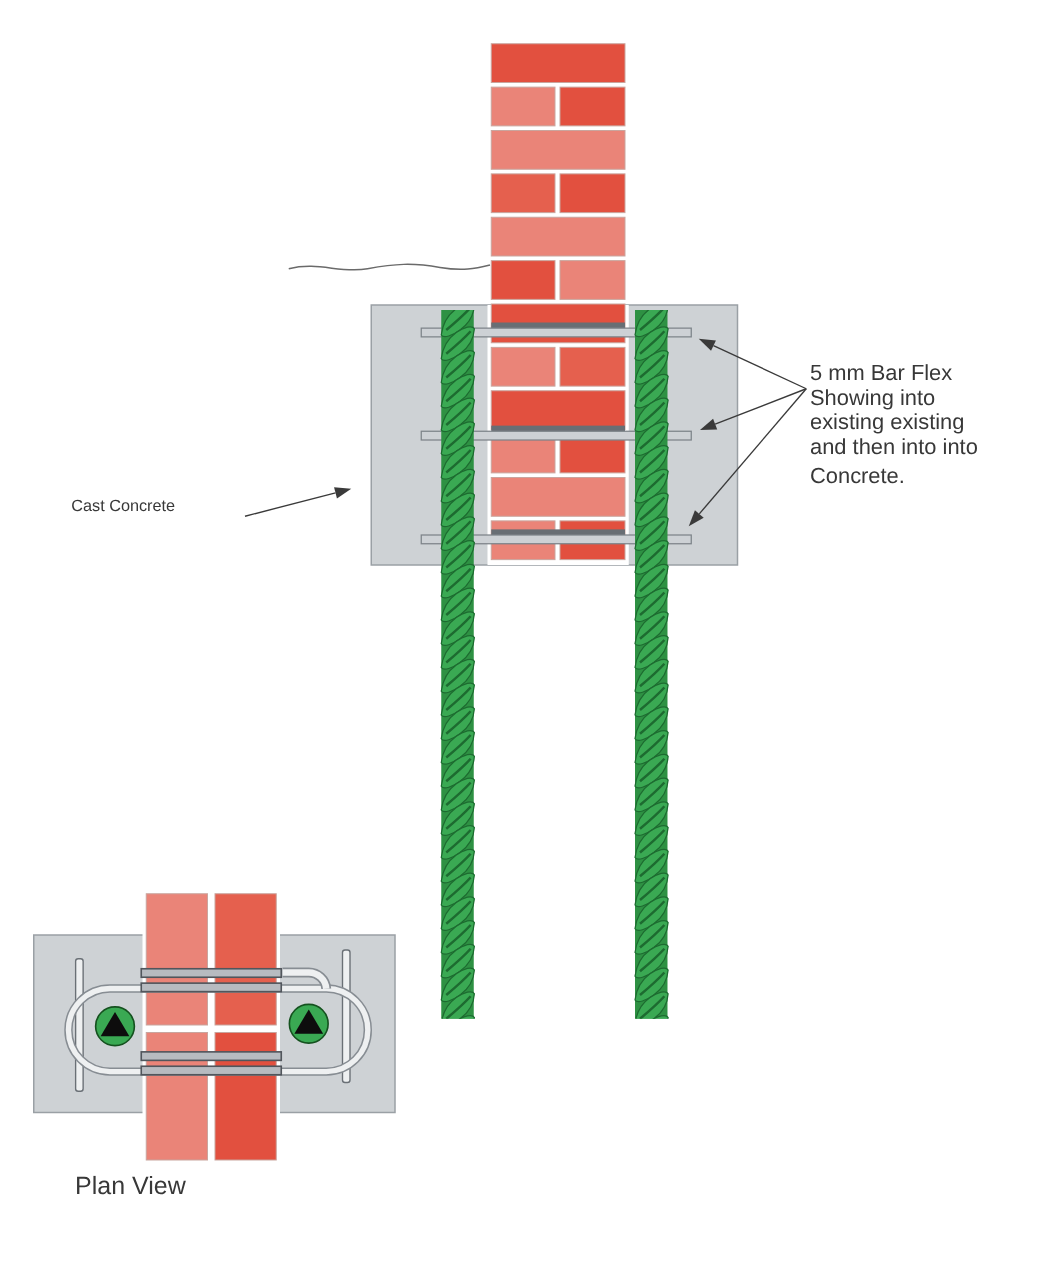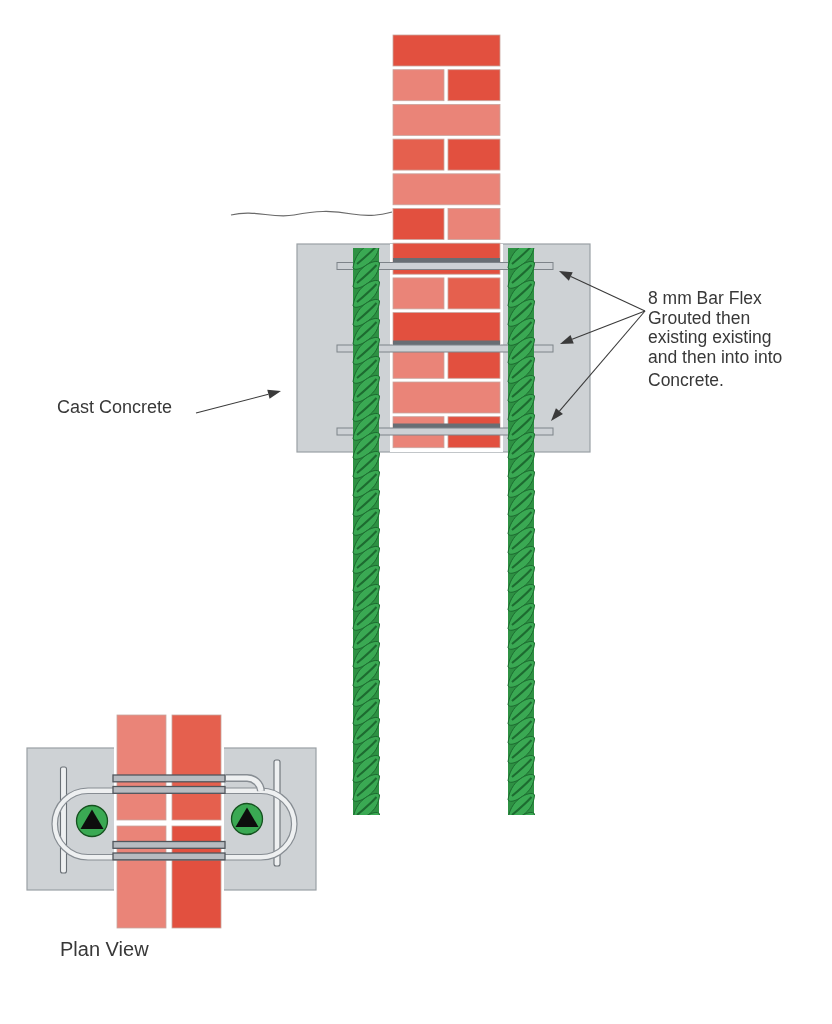--- a/index.html
+++ b/index.html
@@ -1,20 +1,20 @@
 <!DOCTYPE html>
 <html><head>
 <meta charset="utf-8">
 <style>
   html,body{margin:0;padding:0;background:#ffffff;}
   #stage{position:relative;width:832px;height:1024px;background:#ffffff;overflow:hidden;
          font-family:"Liberation Sans", sans-serif;}
   #art{position:absolute;left:0;top:0;}
   .lbl{position:absolute;color:#383838;white-space:nowrap;}
-  .lbl-cast{left:57px;top:397px;font-size:18px;}
+  .lbl-cast{left:57px;top:397px;font-size:13px;}
   .lbl-flex{left:648px;top:289px;font-size:17.5px;line-height:19.5px;}
   .lbl-flex span{display:block;}
   .lbl-flex span.gap{margin-top:4px;}
   .lbl-plan-title{left:60px;top:938px;width:230px;text-align:left;font-size:20px;}
   .lbl-plan-caption{left:13px;top:962px;font-size:20px;}
 </style>
 </head>
 <body>
 
 <div id="stage">
@@ -223,21 +223,21 @@
         <circle cx="92" cy="821" r="15.5" fill="#3aa953" stroke="#15521f" stroke-width="1.3"></circle>
         <polygon points="92,809.5 80.5,829 103.5,829" fill="#0d0d0d"></polygon>
         <circle cx="247" cy="819" r="15.5" fill="#3aa953" stroke="#15521f" stroke-width="1.3"></circle>
         <polygon points="247,807.5 235.5,827 258.5,827" fill="#0d0d0d"></polygon>
       </g>
     </svg>
 
   <div class="lbl lbl-cast">Cast Concrete</div>
 
   <div class="lbl lbl-flex">
-    <span>8 mm Bar Flex</span>
-    <span>Grouted then</span>
+    <span>5 mm Bar Flex</span>
+    <span>Showing into</span>
     <span>existing existing</span>
     <span>and then into into</span>
     <span class="gap">Concrete.</span>
   </div>
 
   <div class="lbl lbl-plan-title">Plan View</div>
 </div>
 
 </body></html>

